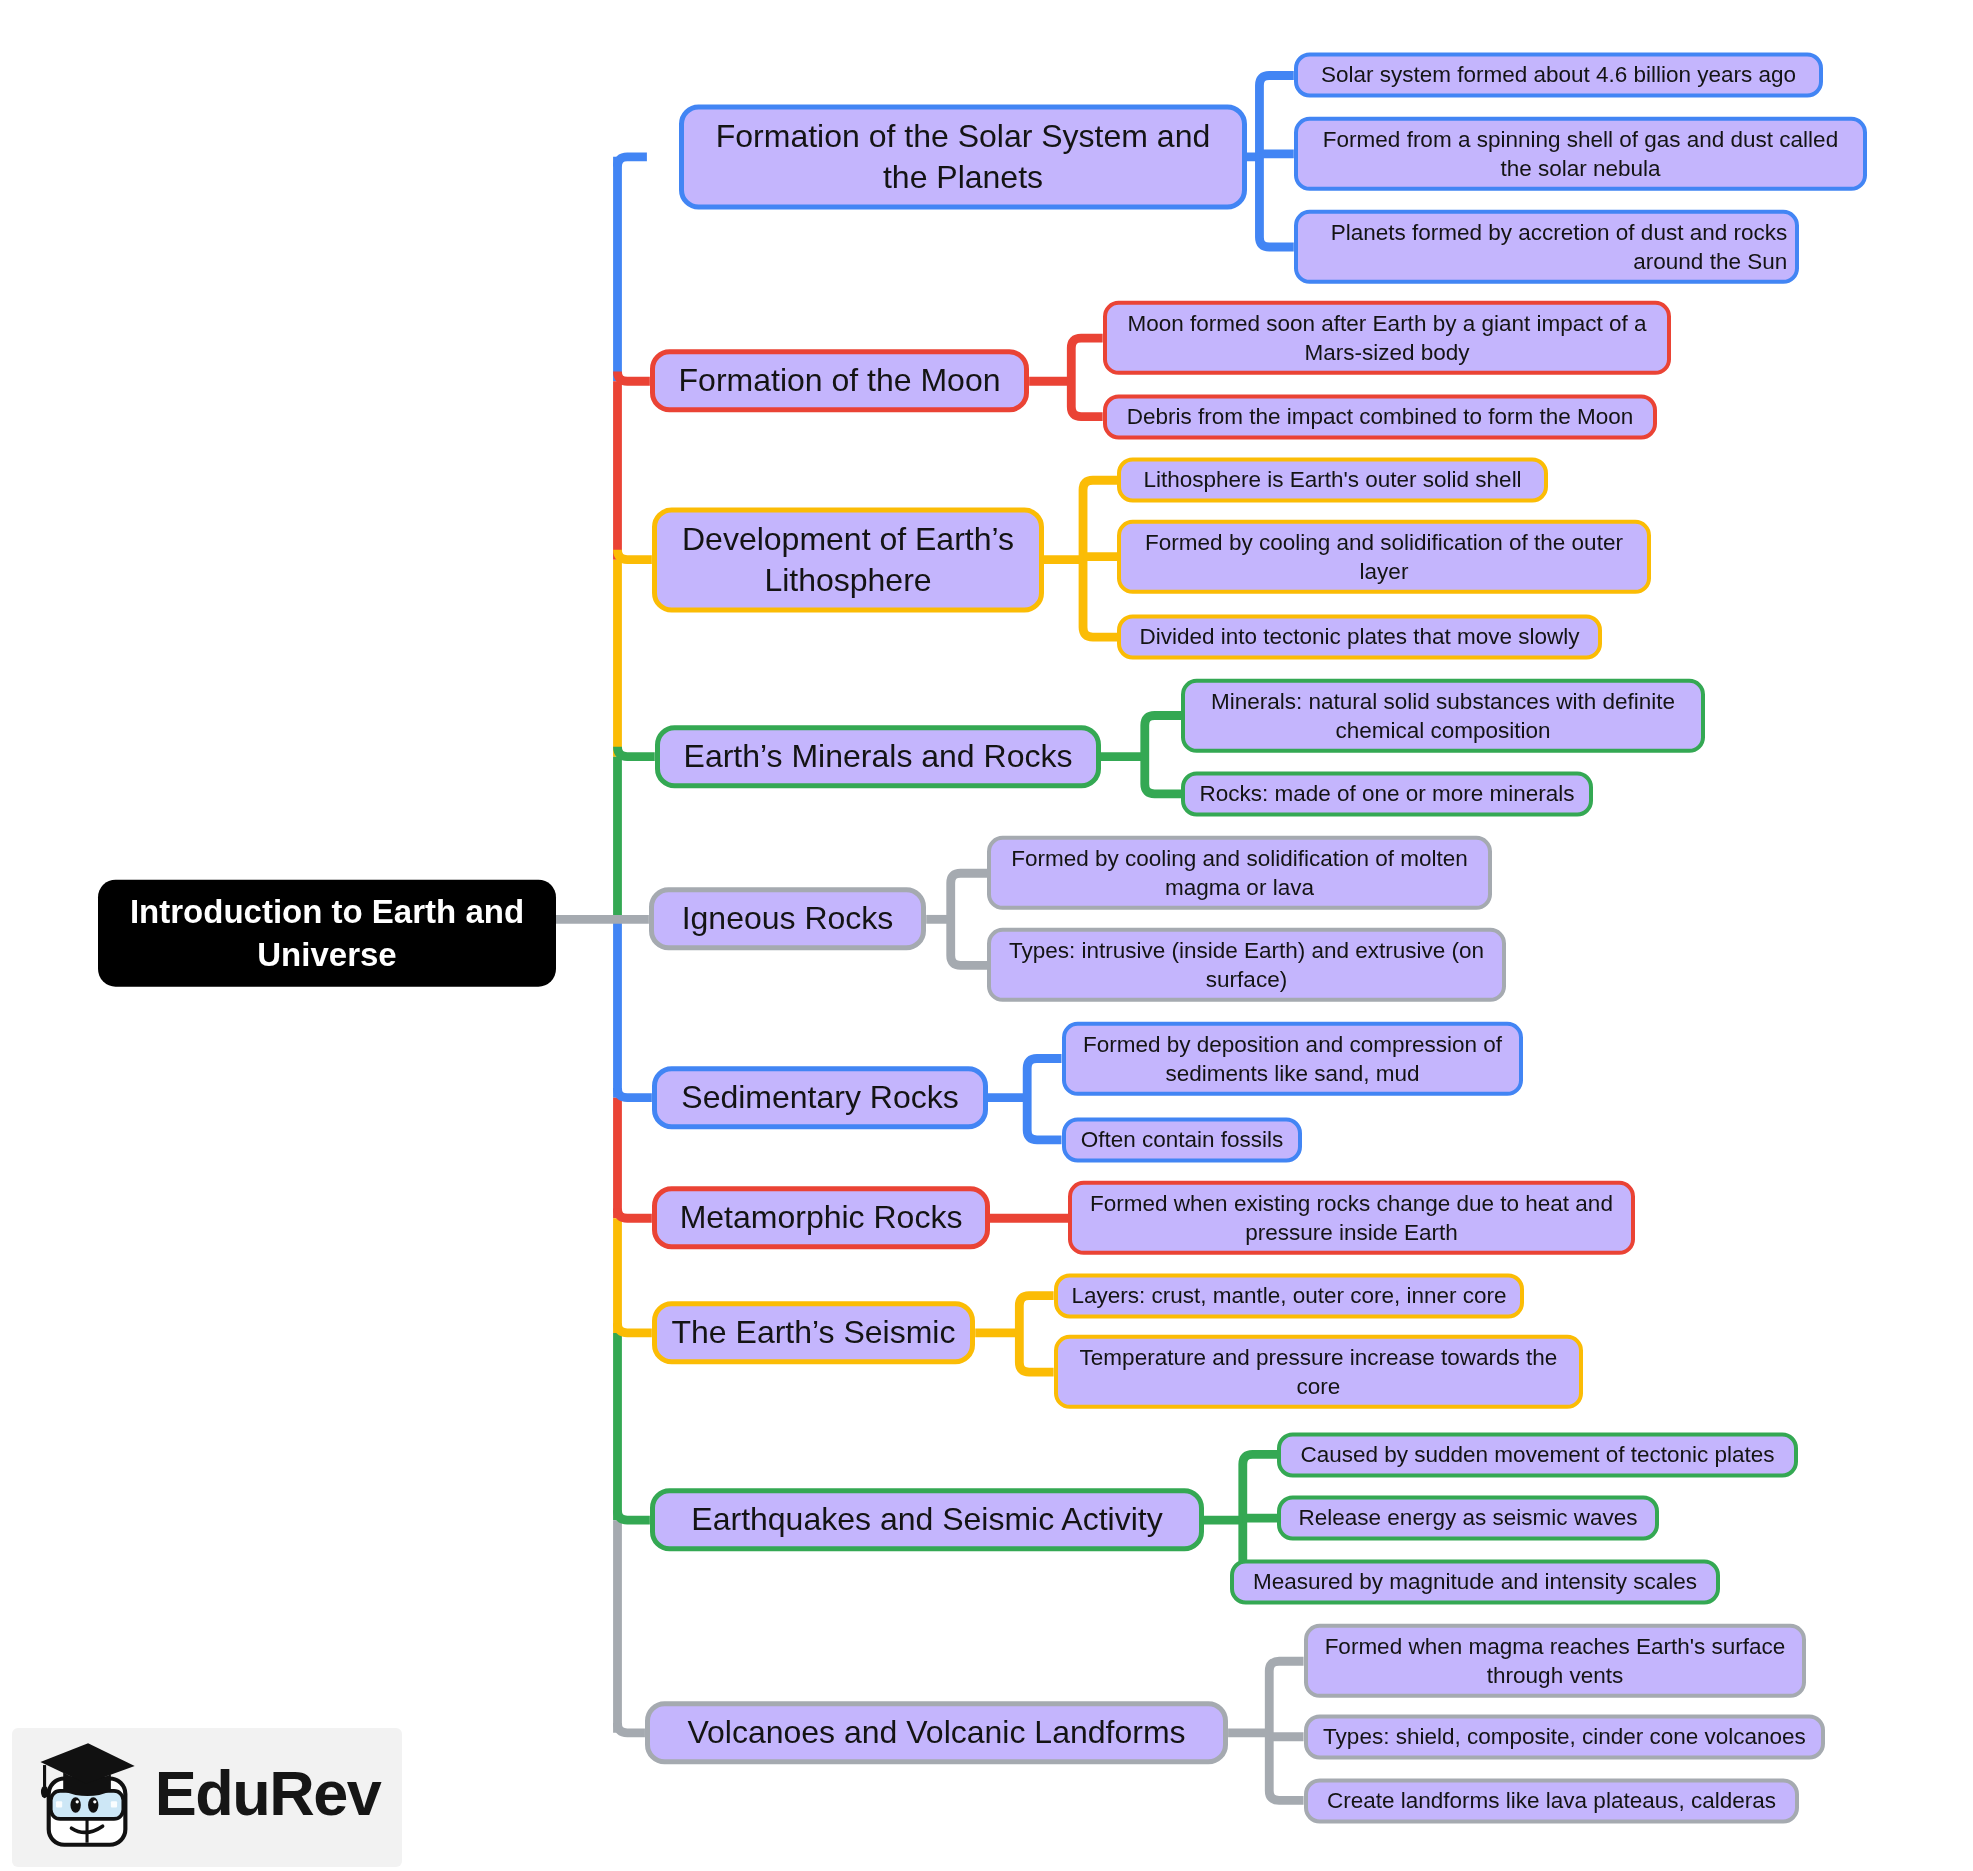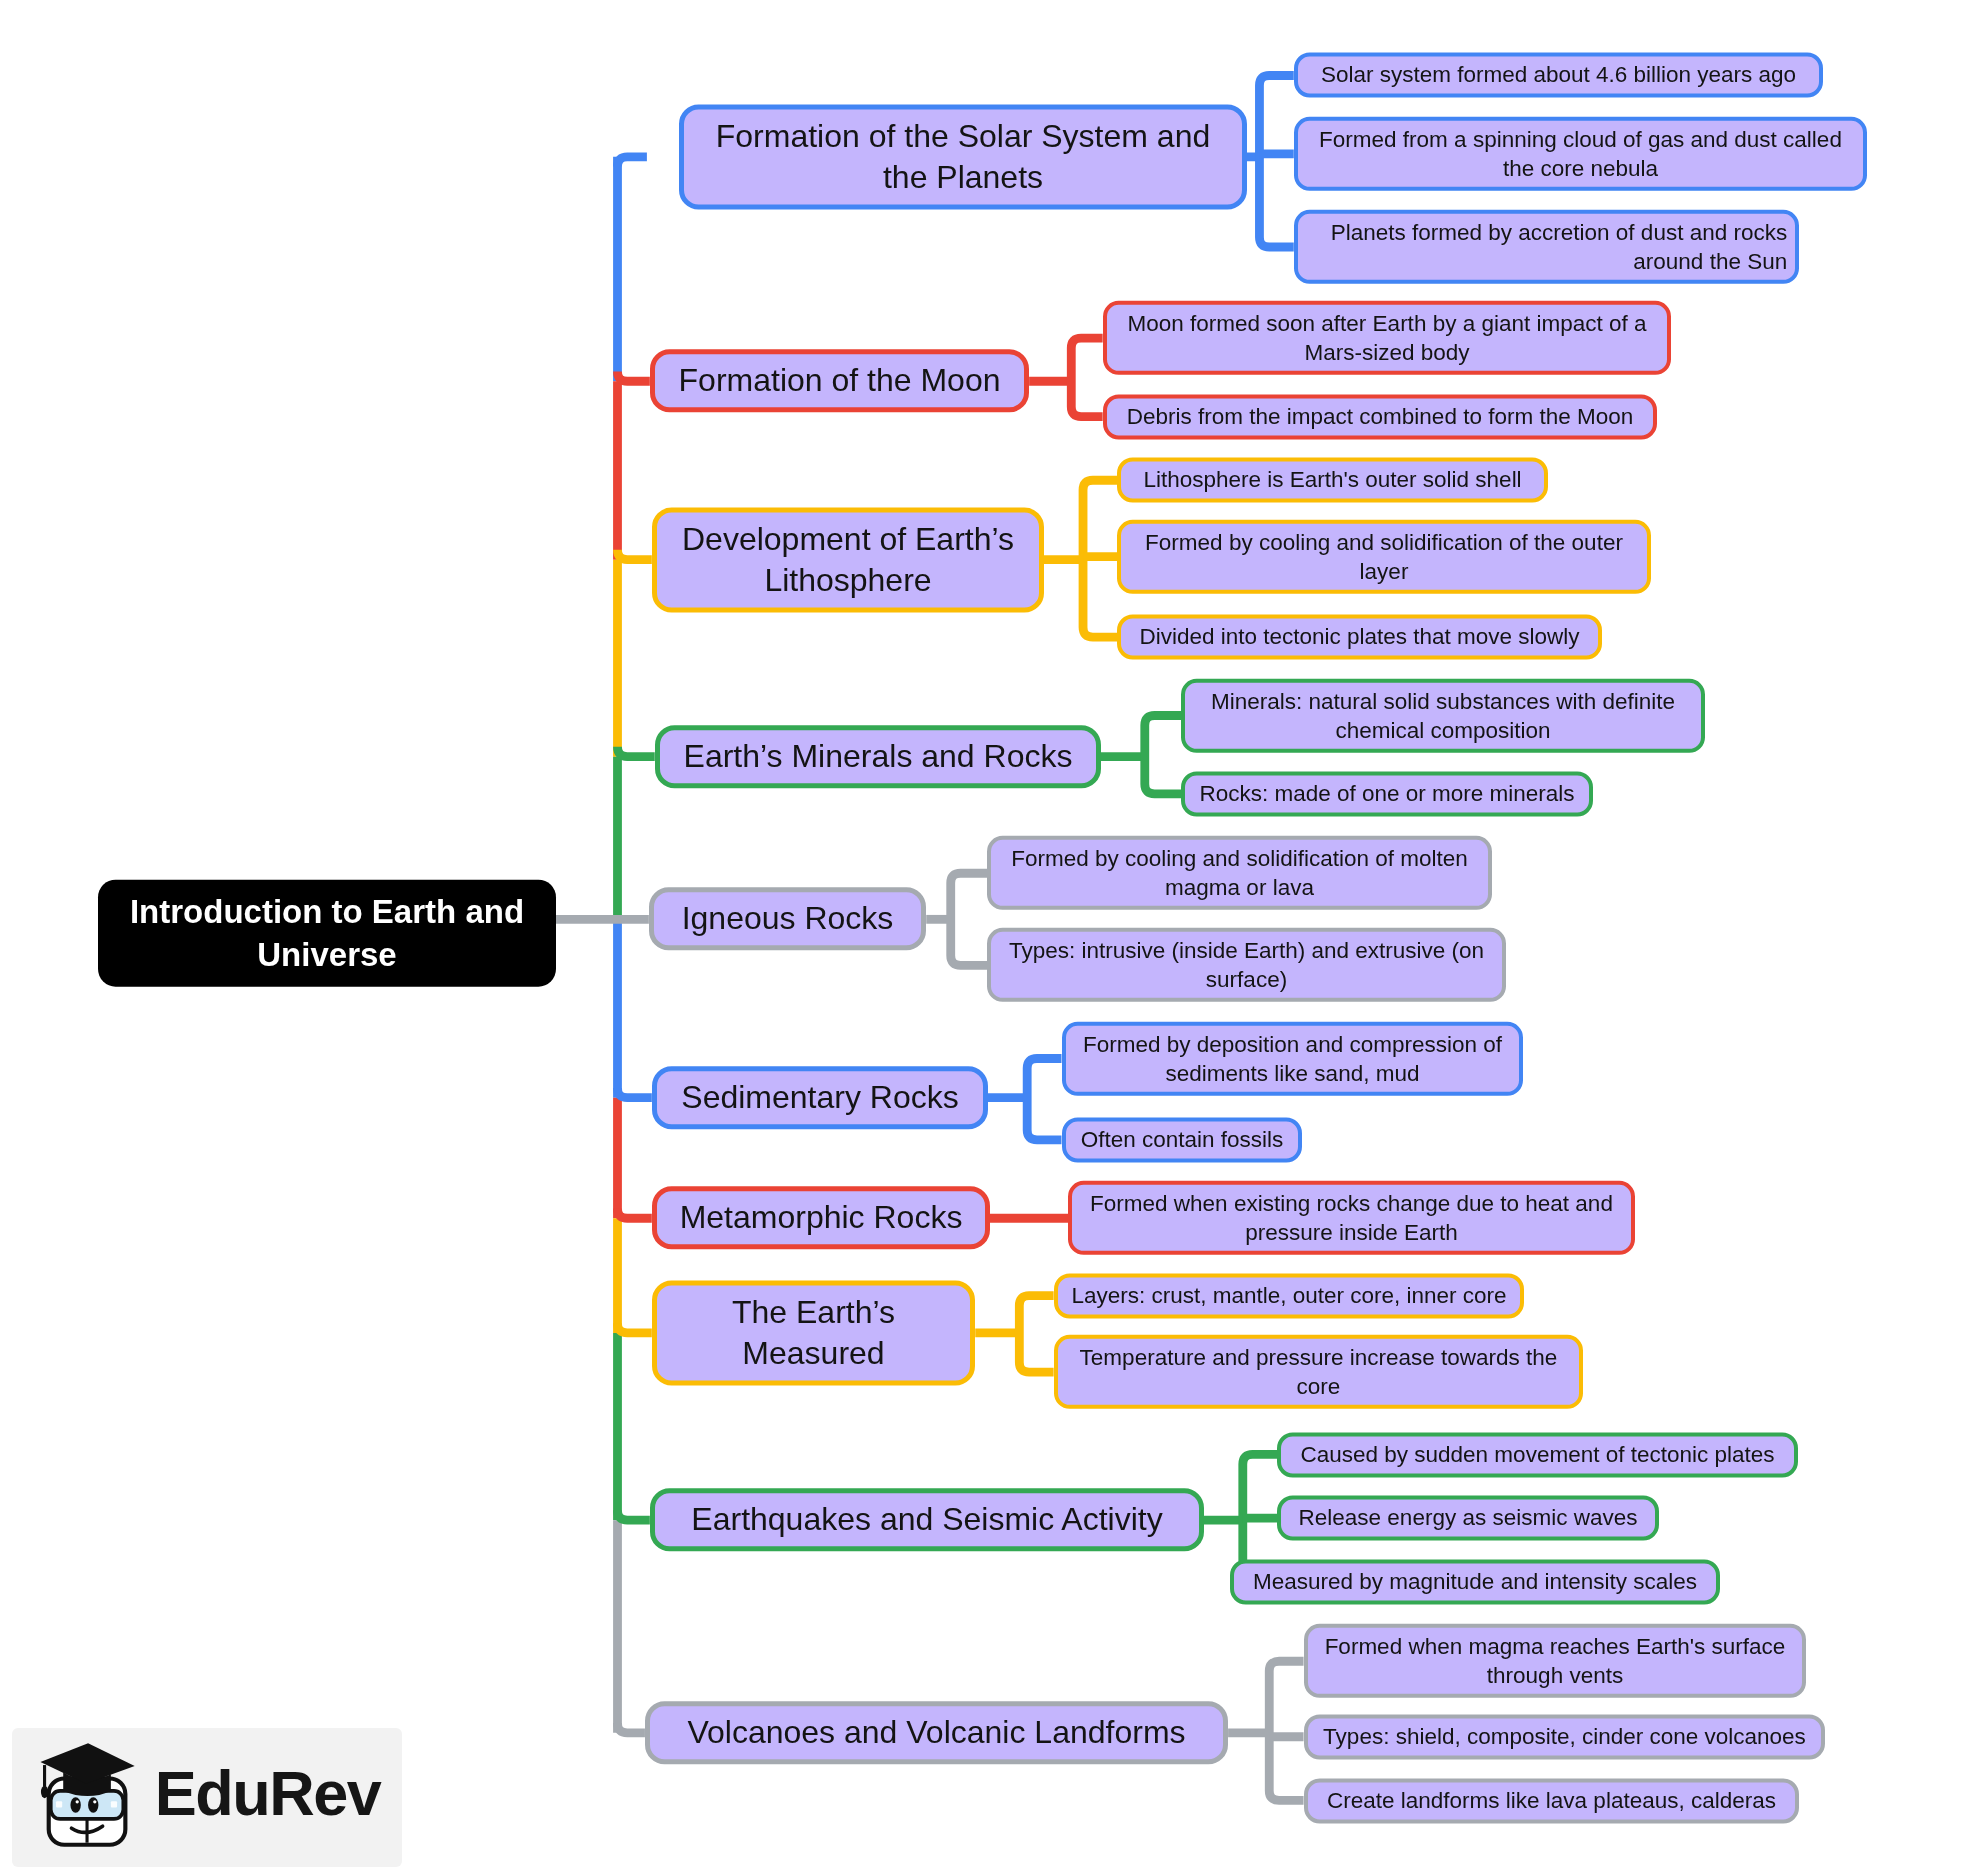--- a/index.html
+++ b/index.html
@@ -69,21 +69,21 @@
       <path d="M 1268 1549 H 1303" stroke="#34a853" stroke-width="9" fill="none"></path>
       <path d="M 1253 1768 H 1295" stroke="#a5aab0" stroke-width="9" fill="none"></path>
       <path d="M 1330 1695 H 1305 Q 1295 1695 1295 1705 V 1827 Q 1295 1837 1305 1837 H 1330" stroke="#a5aab0" stroke-width="9" fill="none"></path>
       <path d="M 1295 1772 H 1330" stroke="#a5aab0" stroke-width="9" fill="none"></path>
     </svg>
 
   <div class="node root" id="n-root">Introduction to Earth and Universe</div>
 
   <div class="node topic" id="t0" style="left: 647px; top: 157px; width: 568px; border-color: rgb(66, 133, 244); margin-left: 32px;">Formation of the Solar System and the Planets</div>
   <div class="node child" id="t0c0" style="left: 1294px; top: 75px; width: 529px; border-color: rgb(66, 133, 244);">Solar system formed about 4.6 billion years ago</div>
-  <div class="node child" id="t0c1" style="left: 1294px; top: 154px; width: 573px; border-color: rgb(66, 133, 244);">Formed from a spinning cloud of gas and dust called the core nebula</div>
+  <div class="node child" id="t0c1" style="left: 1294px; top: 154px; width: 573px; border-color: rgb(66, 133, 244);">Formed from a spinning shell of gas and dust called the solar nebula</div>
   <div class="node child" id="t0c2" style="left: 1294px; top: 247px; width: 505px; border-color: rgb(66, 133, 244); text-align: right;">Planets formed by accretion of dust and rocks around the Sun</div>
 
   <div class="node topic" id="t1" style="left: 650px; top: 381px; width: 379px; border-color: rgb(234, 67, 53);">Formation of the Moon</div>
   <div class="node child" id="t1c0" style="left: 1103px; top: 338px; width: 568px; border-color: rgb(234, 67, 53);">Moon formed soon after Earth by a giant impact of a Mars-sized body</div>
   <div class="node child" id="t1c1" style="left: 1103px; top: 417px; width: 554px; border-color: rgb(234, 67, 53);">Debris from the impact combined to form the Moon</div>
 
   <div class="node topic" id="t2" style="left: 652px; top: 560px; width: 392px; border-color: rgb(251, 188, 5);">Development of Earth’s Lithosphere</div>
   <div class="node child" id="t2c0" style="left: 1117px; top: 480px; width: 431px; border-color: rgb(251, 188, 5);">Lithosphere is Earth's outer solid shell</div>
   <div class="node child" id="t2c1" style="left: 1117px; top: 557px; width: 534px; border-color: rgb(251, 188, 5);">Formed by cooling and solidification of the outer layer</div>
   <div class="node child" id="t2c2" style="left: 1117px; top: 637px; width: 485px; border-color: rgb(251, 188, 5);">Divided into tectonic plates that move slowly</div>
@@ -96,21 +96,21 @@
   <div class="node child" id="t4c0" style="left: 987px; top: 873px; width: 505px; border-color: rgb(165, 170, 176);">Formed by cooling and solidification of molten magma or lava</div>
   <div class="node child" id="t4c1" style="left: 987px; top: 965px; width: 519px; border-color: rgb(165, 170, 176);">Types: intrusive (inside Earth) and extrusive (on surface)</div>
 
   <div class="node topic" id="t5" style="left: 652px; top: 1098px; width: 336px; border-color: rgb(66, 133, 244);">Sedimentary Rocks</div>
   <div class="node child" id="t5c0" style="left: 1062px; top: 1059px; width: 461px; border-color: rgb(66, 133, 244);">Formed by deposition and compression of sediments like sand, mud</div>
   <div class="node child" id="t5c1" style="left: 1062px; top: 1140px; width: 240px; border-color: rgb(66, 133, 244);">Often contain fossils</div>
 
   <div class="node topic" id="t6" style="left: 652px; top: 1218px; width: 338px; border-color: rgb(234, 67, 53);">Metamorphic Rocks</div>
   <div class="node child" id="t6c0" style="left: 1068px; top: 1218px; width: 567px; border-color: rgb(234, 67, 53);">Formed when existing rocks change due to heat and pressure inside Earth</div>
 
-  <div class="node topic" id="t7" style="left: 652px; top: 1333px; width: 323px; border-color: rgb(251, 188, 5);">The Earth’s Measured</div>
+  <div class="node topic" id="t7" style="left: 652px; top: 1333px; width: 323px; border-color: rgb(251, 188, 5);">The Earth’s Seismic</div>
   <div class="node child" id="t7c0" style="left: 1054px; top: 1296px; width: 470px; border-color: rgb(251, 188, 5);">Layers: crust, mantle, outer core, inner core</div>
   <div class="node child" id="t7c1" style="left: 1054px; top: 1372px; width: 529px; border-color: rgb(251, 188, 5);">Temperature and pressure increase towards the core</div>
 
   <div class="node topic" id="t8" style="left: 650px; top: 1520px; width: 554px; border-color: rgb(52, 168, 83);">Earthquakes and Seismic Activity</div>
   <div class="node child" id="t8c0" style="left: 1277px; top: 1455px; width: 521px; border-color: rgb(52, 168, 83);">Caused by sudden movement of tectonic plates</div>
   <div class="node child" id="t8c1" style="left: 1277px; top: 1518px; width: 382px; border-color: rgb(52, 168, 83);">Release energy as seismic waves</div>
   <div class="node child" id="t8c2" style="left: 1230px; top: 1582px; width: 490px; border-color: rgb(52, 168, 83);">Measured by magnitude and intensity scales</div>
 
   <div class="node topic" id="t9" style="left: 645px; top: 1733px; width: 583px; border-color: rgb(165, 170, 176);">Volcanoes and Volcanic Landforms</div>
   <div class="node child" id="t9c0" style="left: 1304px; top: 1661px; width: 502px; border-color: rgb(165, 170, 176);">Formed when magma reaches Earth's surface through vents</div>

